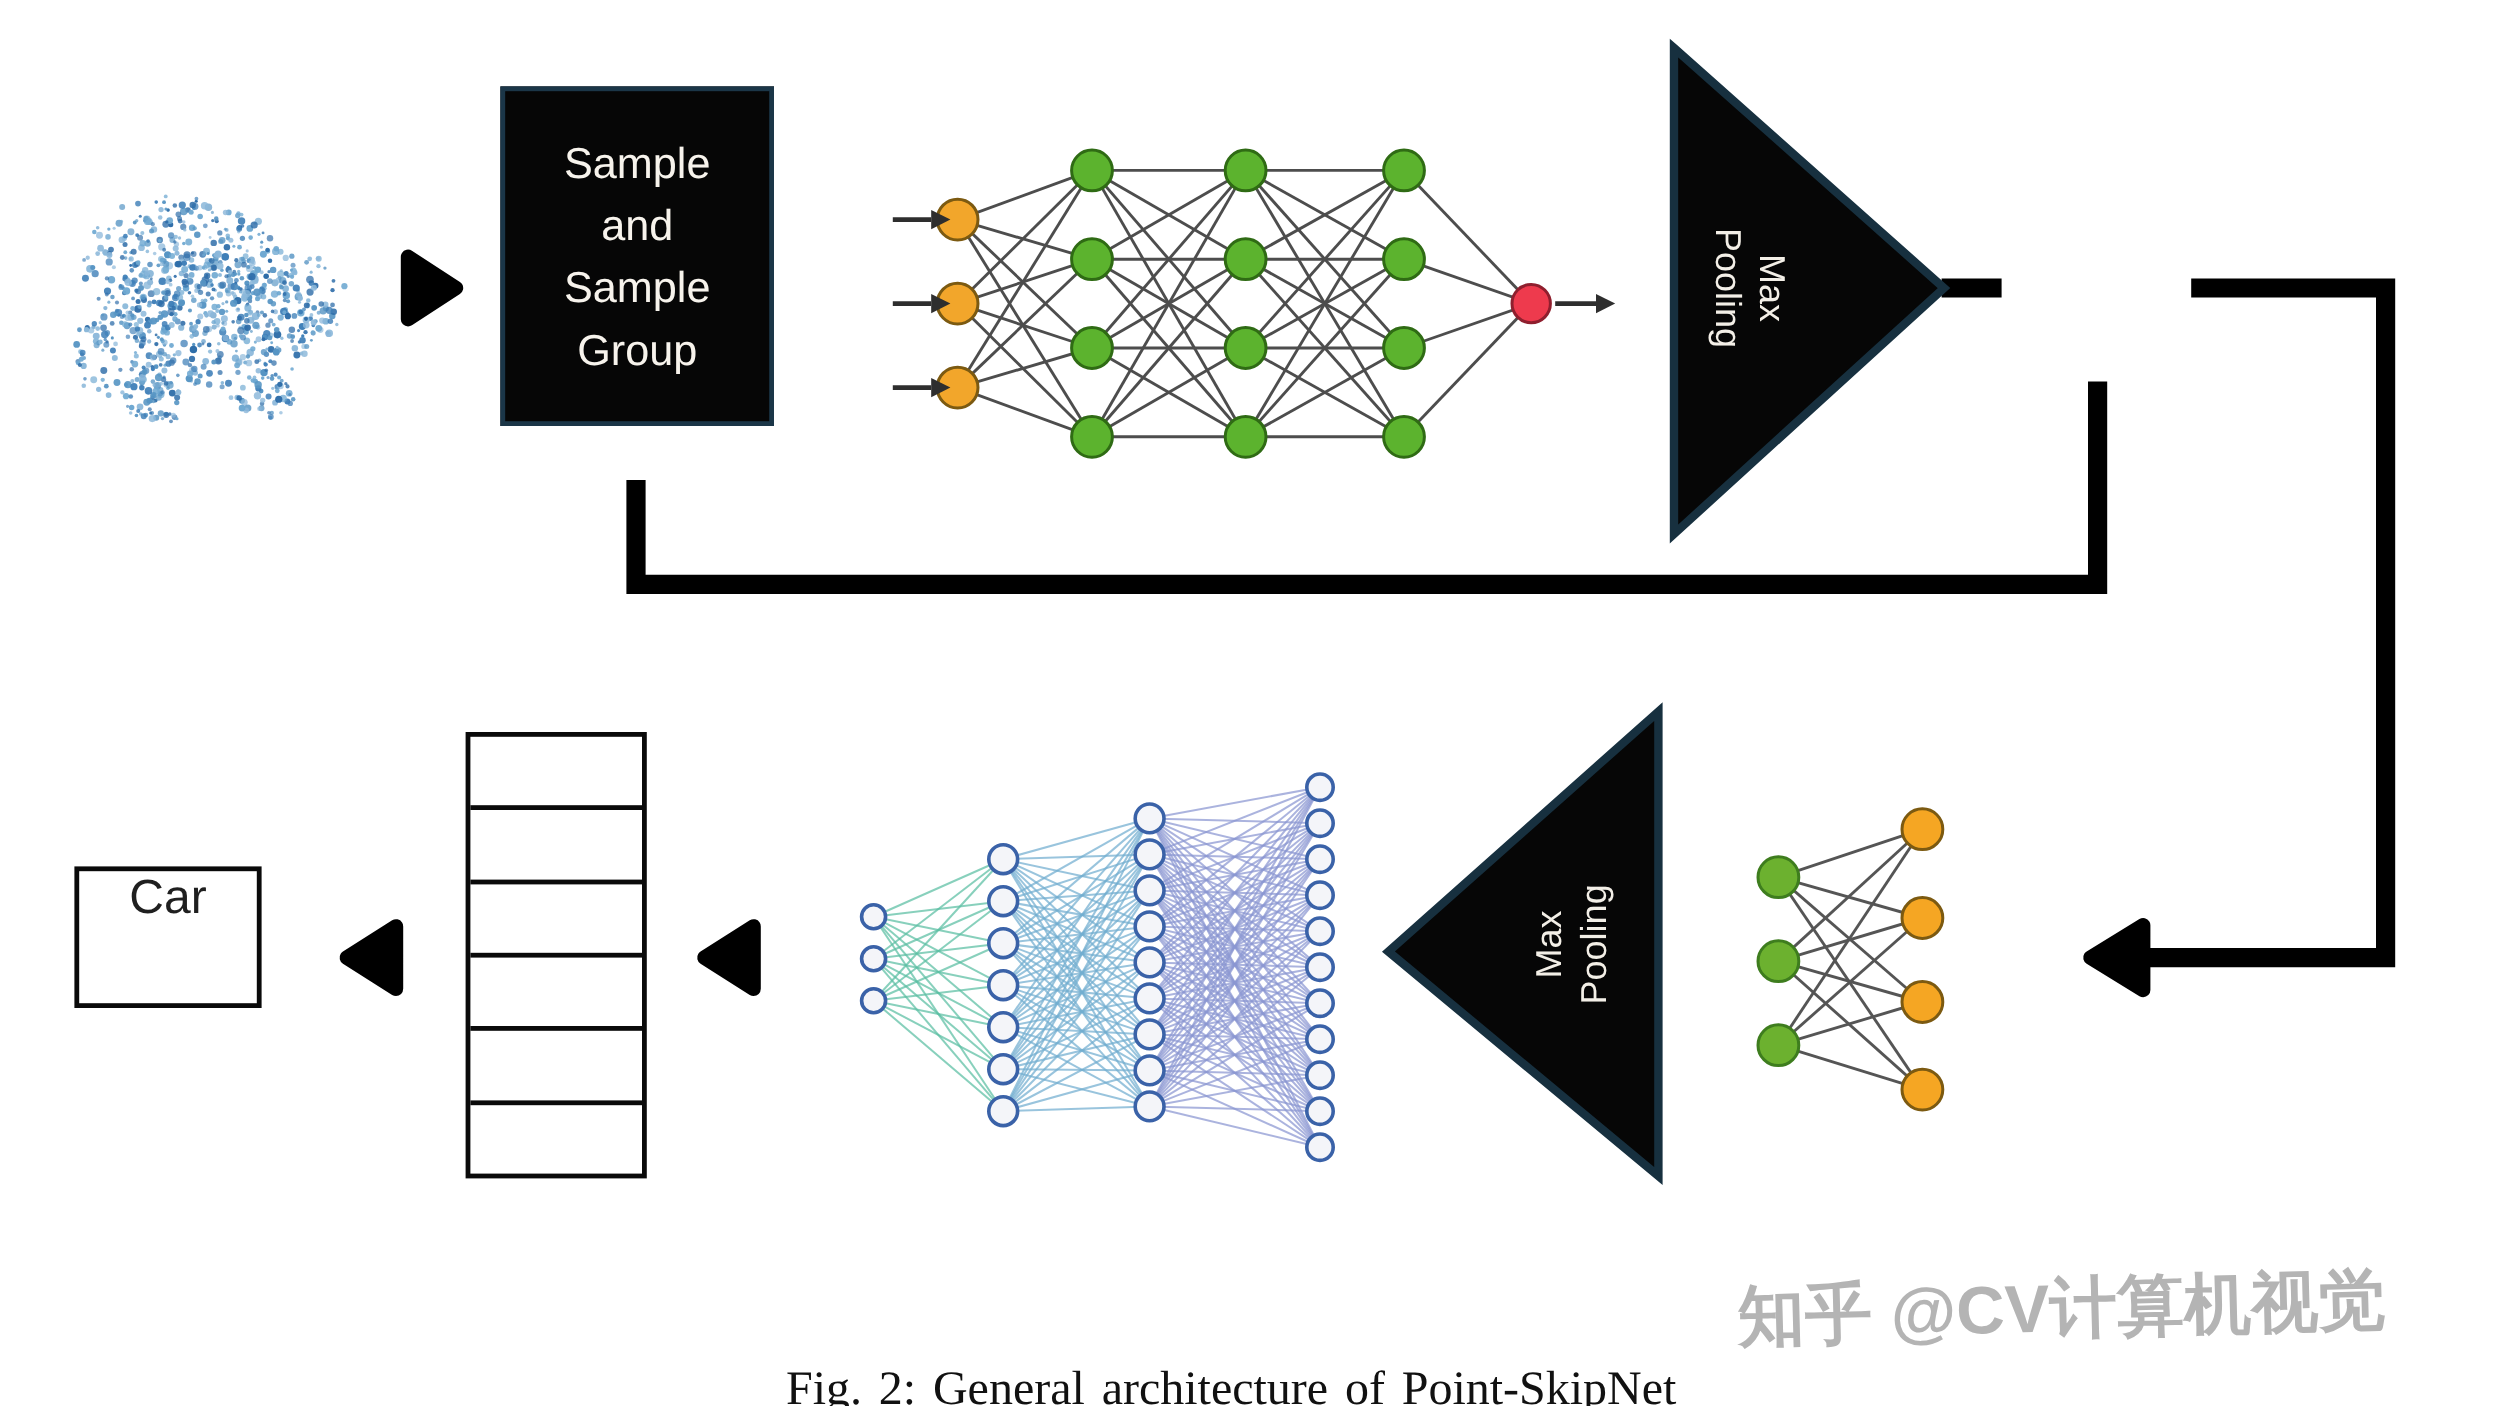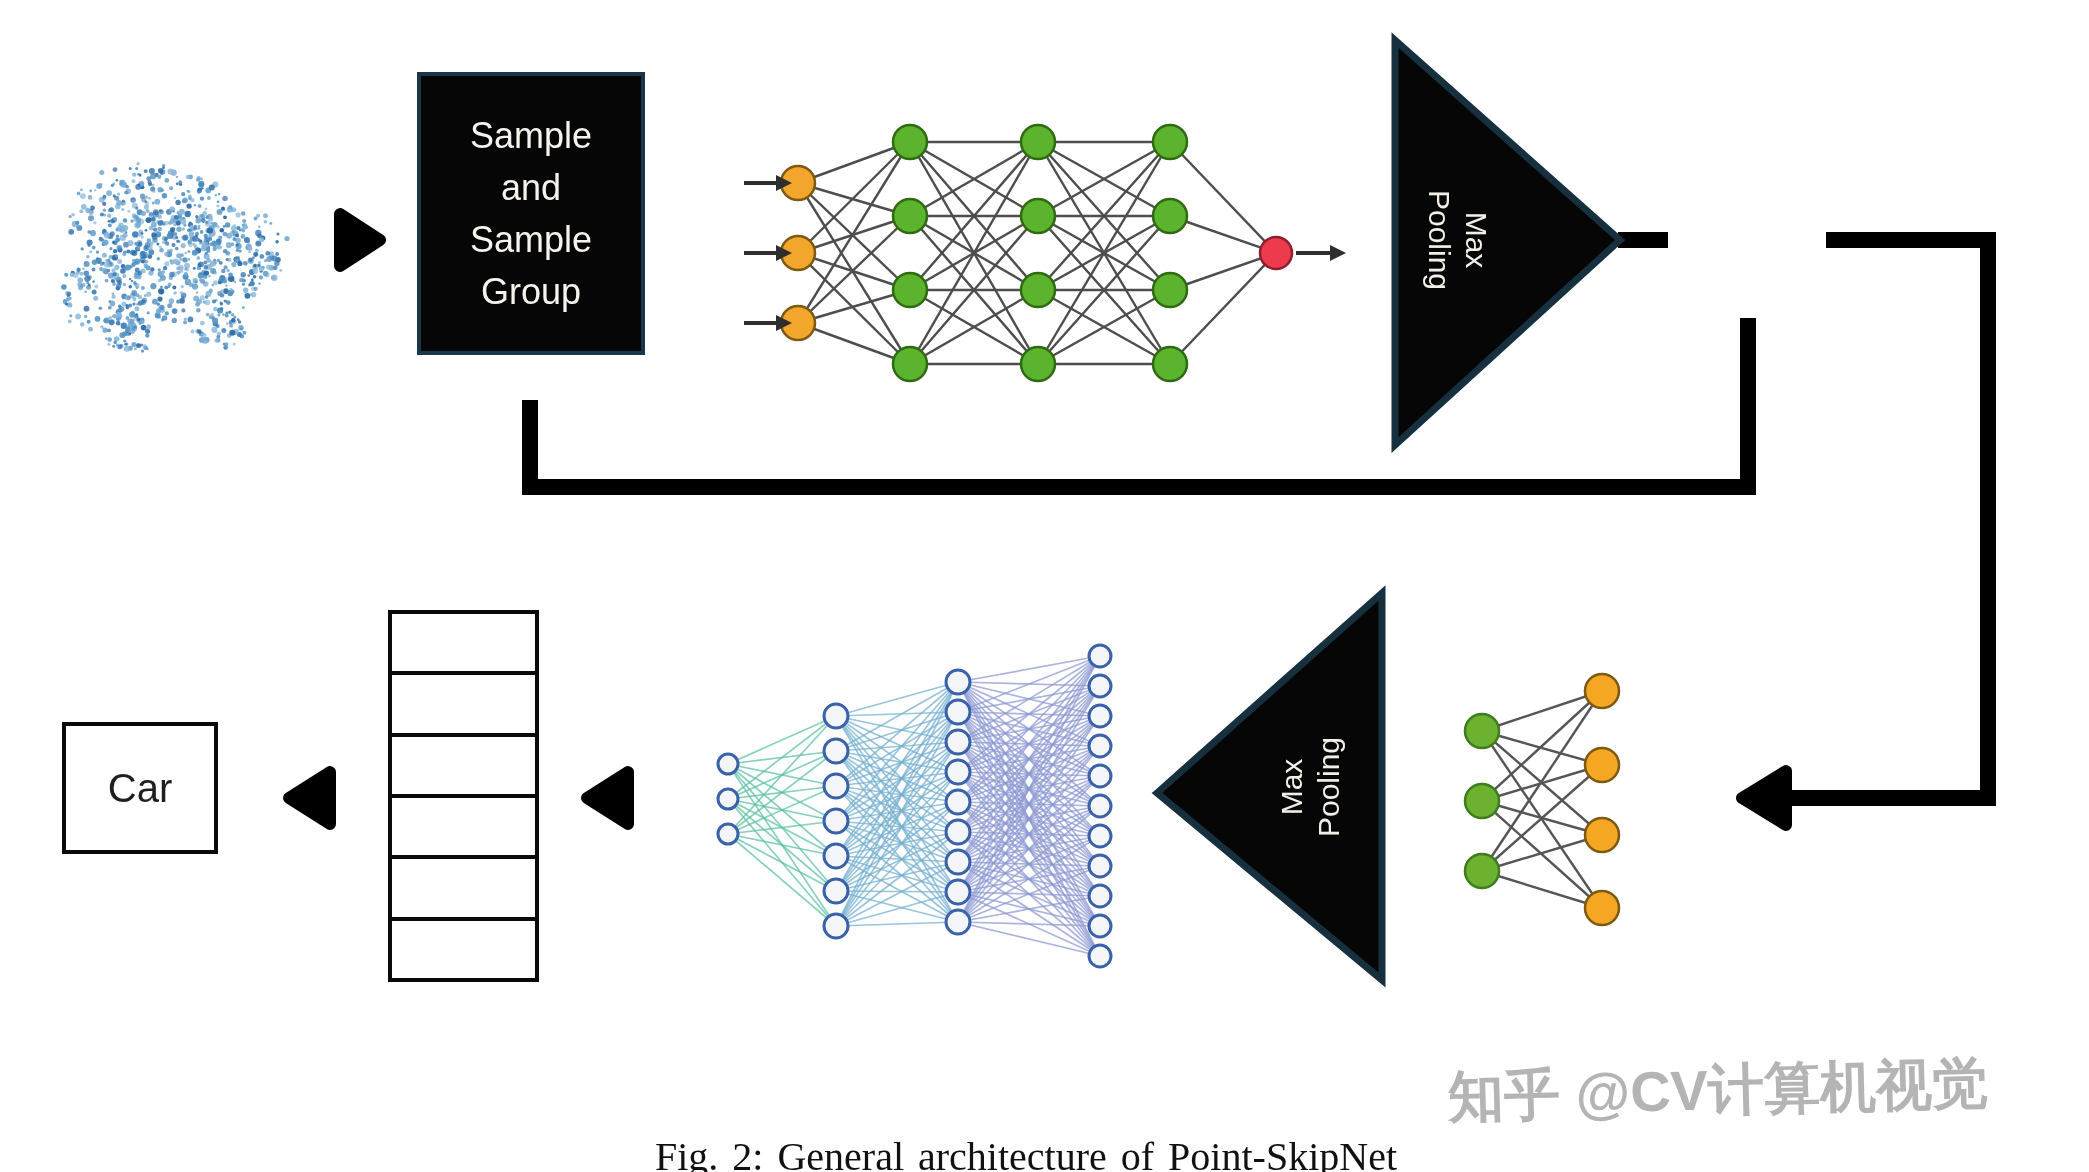--- a/index.html
+++ b/index.html
@@ -11,22 +11,22 @@
               border:4px solid #1b3648;display:flex;flex-direction:column;justify-content:center;
               align-items:center;}
   #sample-box span{display:block;color:#f7f3ec;font-size:36px;line-height:52px;text-align:center;}
   #cat-node{left:1664px;top:141px;width:168px;height:184px;background:#060606;
             border:5px solid #17303f;border-radius:50%;display:flex;align-items:center;
             justify-content:center;color:#ffffff;font-size:34px;letter-spacing:1px;}
   .tri-label{position:absolute;color:#f3efe7;font-size:30px;line-height:37px;text-align:center;}
   #tri-label-top{left:1458px;top:240px;transform:translate(-50%,-50%) rotate(90deg);}
   #tri-label-bottom{left:1310px;top:787px;transform:translate(-50%,-50%) rotate(-90deg);}
   .tri-label span{display:block;white-space:nowrap;}
-  #car-box{left:62px;top:722px;width:156px;height:132px;background:#ffffff;border:4px solid #0a0a0a;
-           display:flex;align-items:center;justify-content:center;color:#1f1f1f;font-size:40px;}
+  #car-box{left:62px;top:722px;width:156px;height:118px;background:#ffffff;border:4px solid #0a0a0a;
+           display:flex;align-items:flex-start;justify-content:center;color:#1f1f1f;font-size:40px;}
   #feature-stack{left:388px;top:610px;width:151px;height:372px;background:#ffffff;
                  border:4px solid #0a0a0a;display:flex;flex-direction:column;}
   .stack-row{flex:1;}
   .stack-row + .stack-row{border-top:4px solid #0a0a0a;}
   #caption{left:571px;top:1134px;width:910px;text-align:center;color:#111111;
            font-family:"Liberation Serif",serif;font-size:40px;line-height:46px;word-spacing:4px;}
   #watermark{left:1448px;top:1052px;width:640px;color:#b4b4b4;font-size:56px;font-weight:bold;
              transform:rotate(-1.5deg);white-space:nowrap;}
 </style>
 </head>

